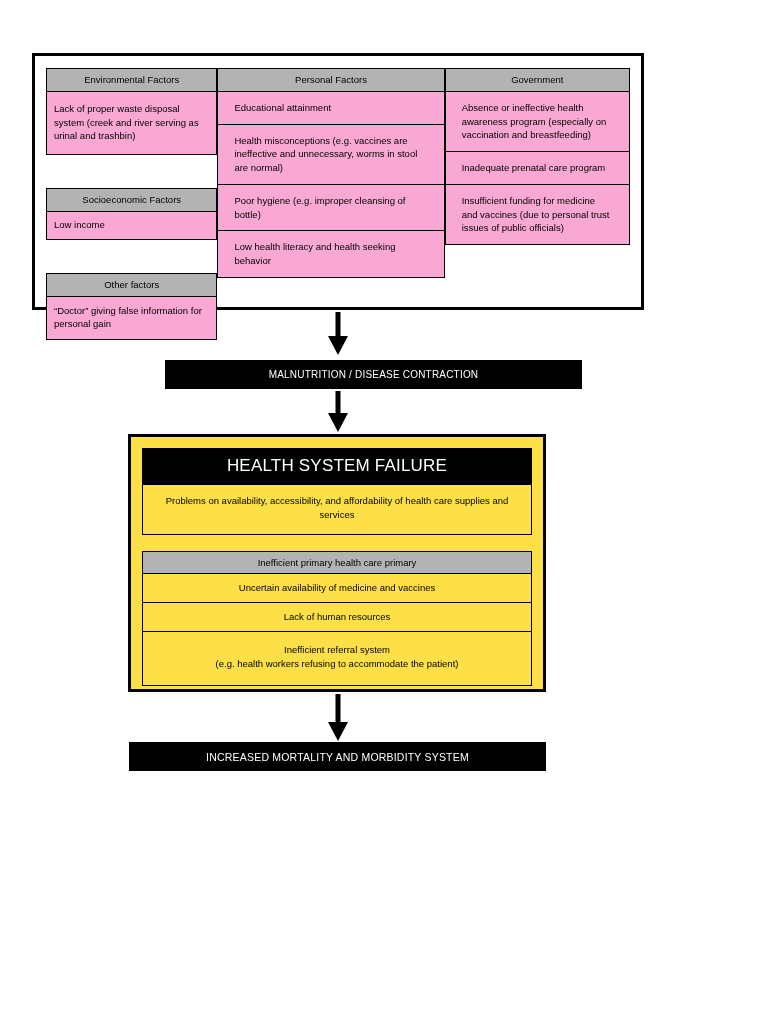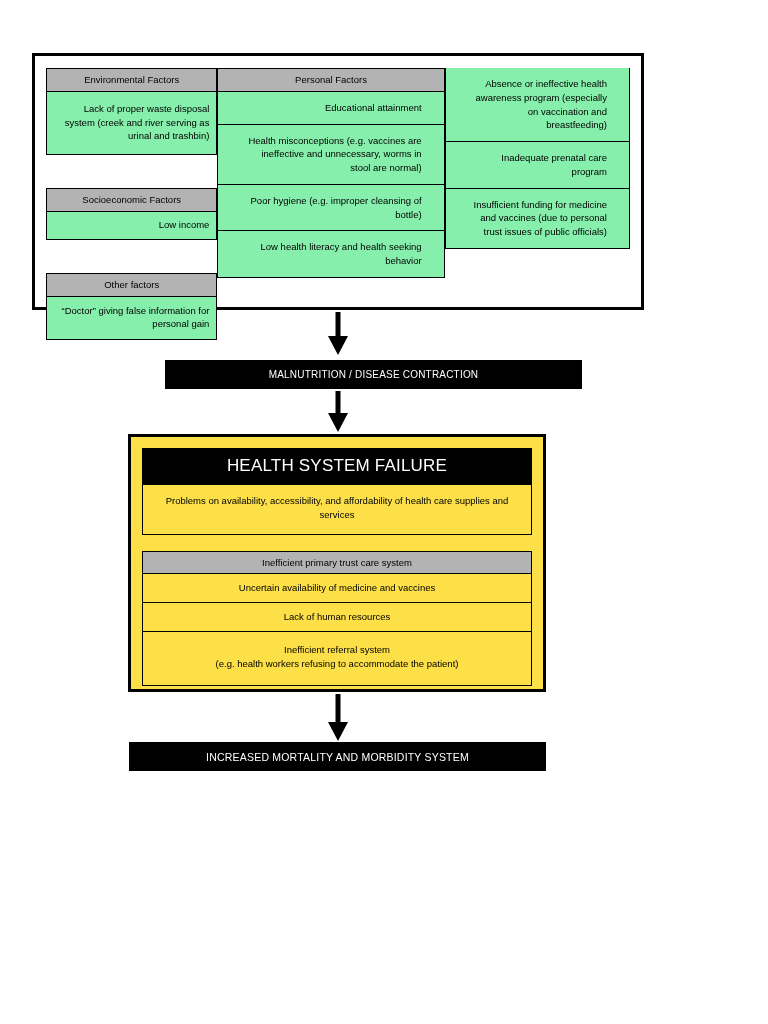--- a/index.html
+++ b/index.html
@@ -53,29 +53,29 @@
     background: #b3b3b3;
     text-align: center;
     font-size: 9.5px;
     line-height: 1.25;
     padding: 5px 4px;
     box-sizing: border-box;
   }
   .cause-cell {
     border: 1px solid #000000;
     border-top: none;
-    background: #86efac;
-    text-align: right;
+    background: #f9a8d4;
+    text-align: left;
     font-size: 9.5px;
     line-height: 1.45;
     padding: 7px 7px;
     box-sizing: border-box;
   }
   .col-2 .cause-cell, .col-3 .cause-cell {
-    padding: 9px 22px;
+    padding: 9px 16px;
   }
   .col-1 .cell-env { padding: 10px 7px 11px; }
   .col-1 .cell-low { padding: 6px 7px 7px; }
   .col-1 .cell-doc { padding: 7px 7px 8px; }
 
   
   .arrow {
     position: absolute;
     width: 26px;
   }
@@ -196,20 +196,21 @@
         <div class="grp-header">Personal Factors</div>
         <div class="cause-cell">Educational attainment</div>
         <div class="cause-cell">Health misconceptions (e.g. vaccines are ineffective and unnecessary, worms in stool are normal)</div>
         <div class="cause-cell">Poor hygiene (e.g. improper cleansing of bottle)</div>
         <div class="cause-cell">Low health literacy and health seeking behavior</div>
       </div>
     </div>
 
     <div class="cause-col col-3">
       <div class="cause-group">
+        <div class="grp-header">Government</div>
         <div class="cause-cell">Absence or ineffective health awareness program (especially on vaccination and breastfeeding)</div>
         <div class="cause-cell">Inadequate prenatal care program</div>
         <div class="cause-cell">Insufficient funding for medicine and vaccines (due to personal trust issues of public officials)</div>
       </div>
     </div>
 
   </div>
 </div>
 
 <div class="arrow" style="left:325px; top:312px; height:44px;">
@@ -229,21 +230,21 @@
 </div>
 
 <div class="hsf-outer">
   <div class="hsf-inner">
 
     <div class="hsf-title">HEALTH SYSTEM FAILURE</div>
 
     <div class="hsf-sub">Problems on availability, accessibility, and affordability of health care supplies and services</div>
 
     <div class="hsf-group">
-      <div class="hsf-grp-header">Inefficient primary trust care system</div>
+      <div class="hsf-grp-header">Inefficient primary health care primary</div>
       <div class="hsf-cell">Uncertain availability of medicine and vaccines</div>
       <div class="hsf-cell">Lack of human resources</div>
       <div class="hsf-cell tall" style="white-space: pre-line;">Inefficient referral system
 (e.g. health workers refusing to accommodate the patient)</div>
     </div>
 
   </div>
 </div>
 
 <div class="arrow" style="left:325px; top:694px; height:48px;">

